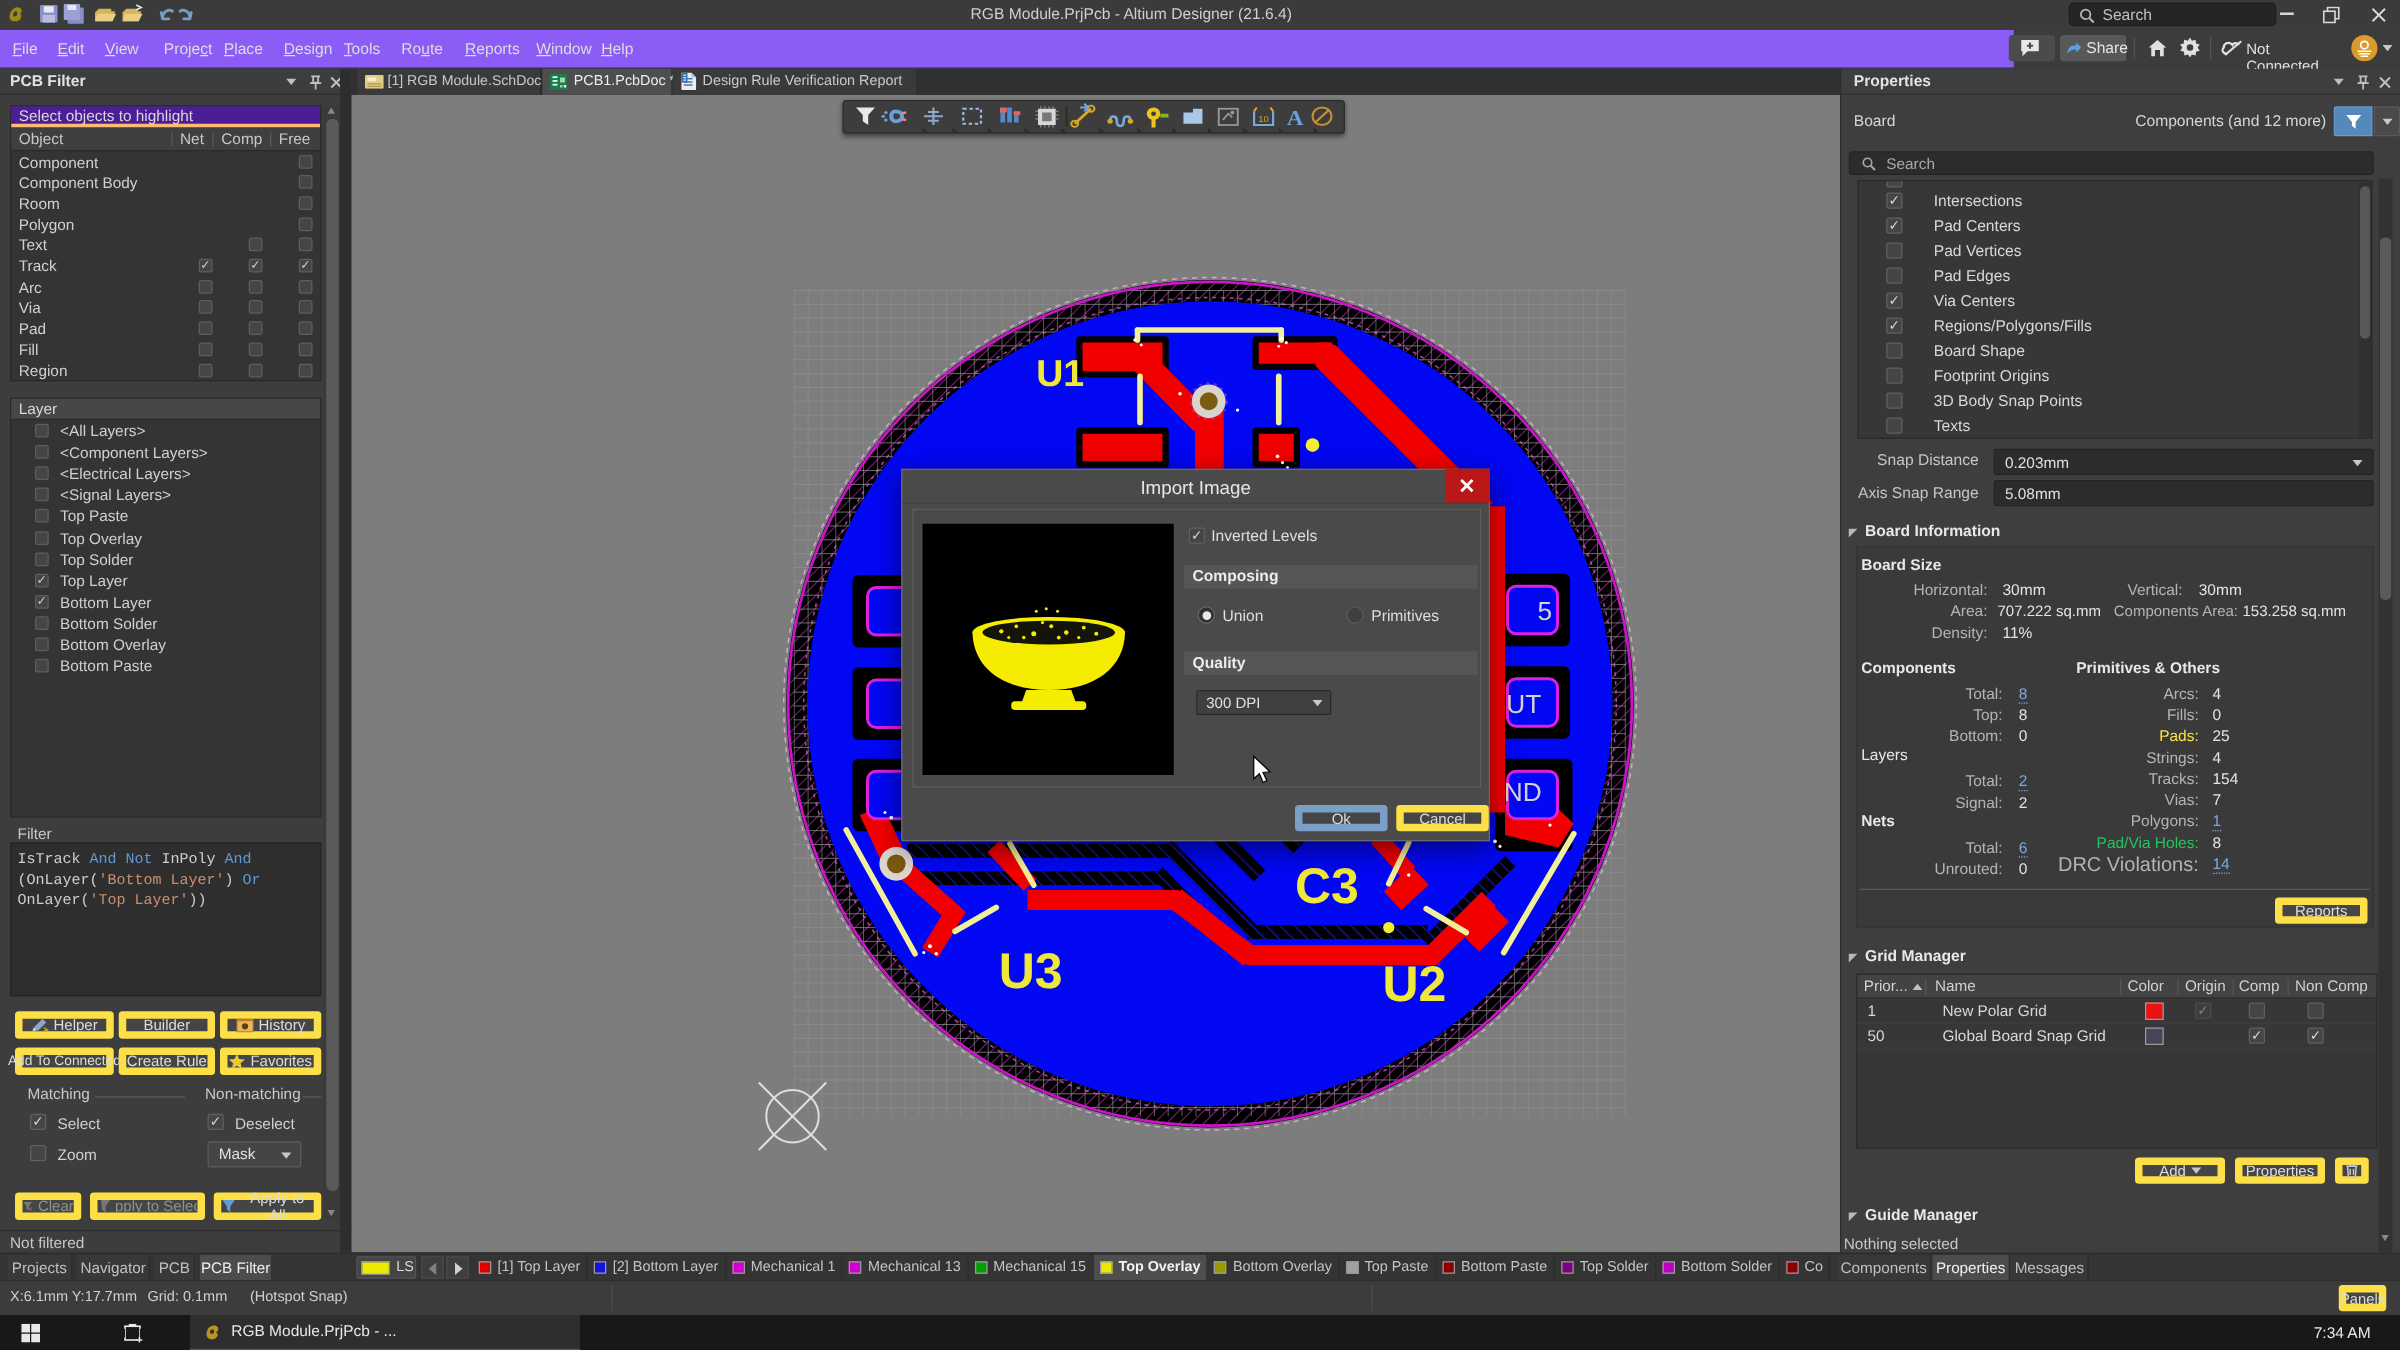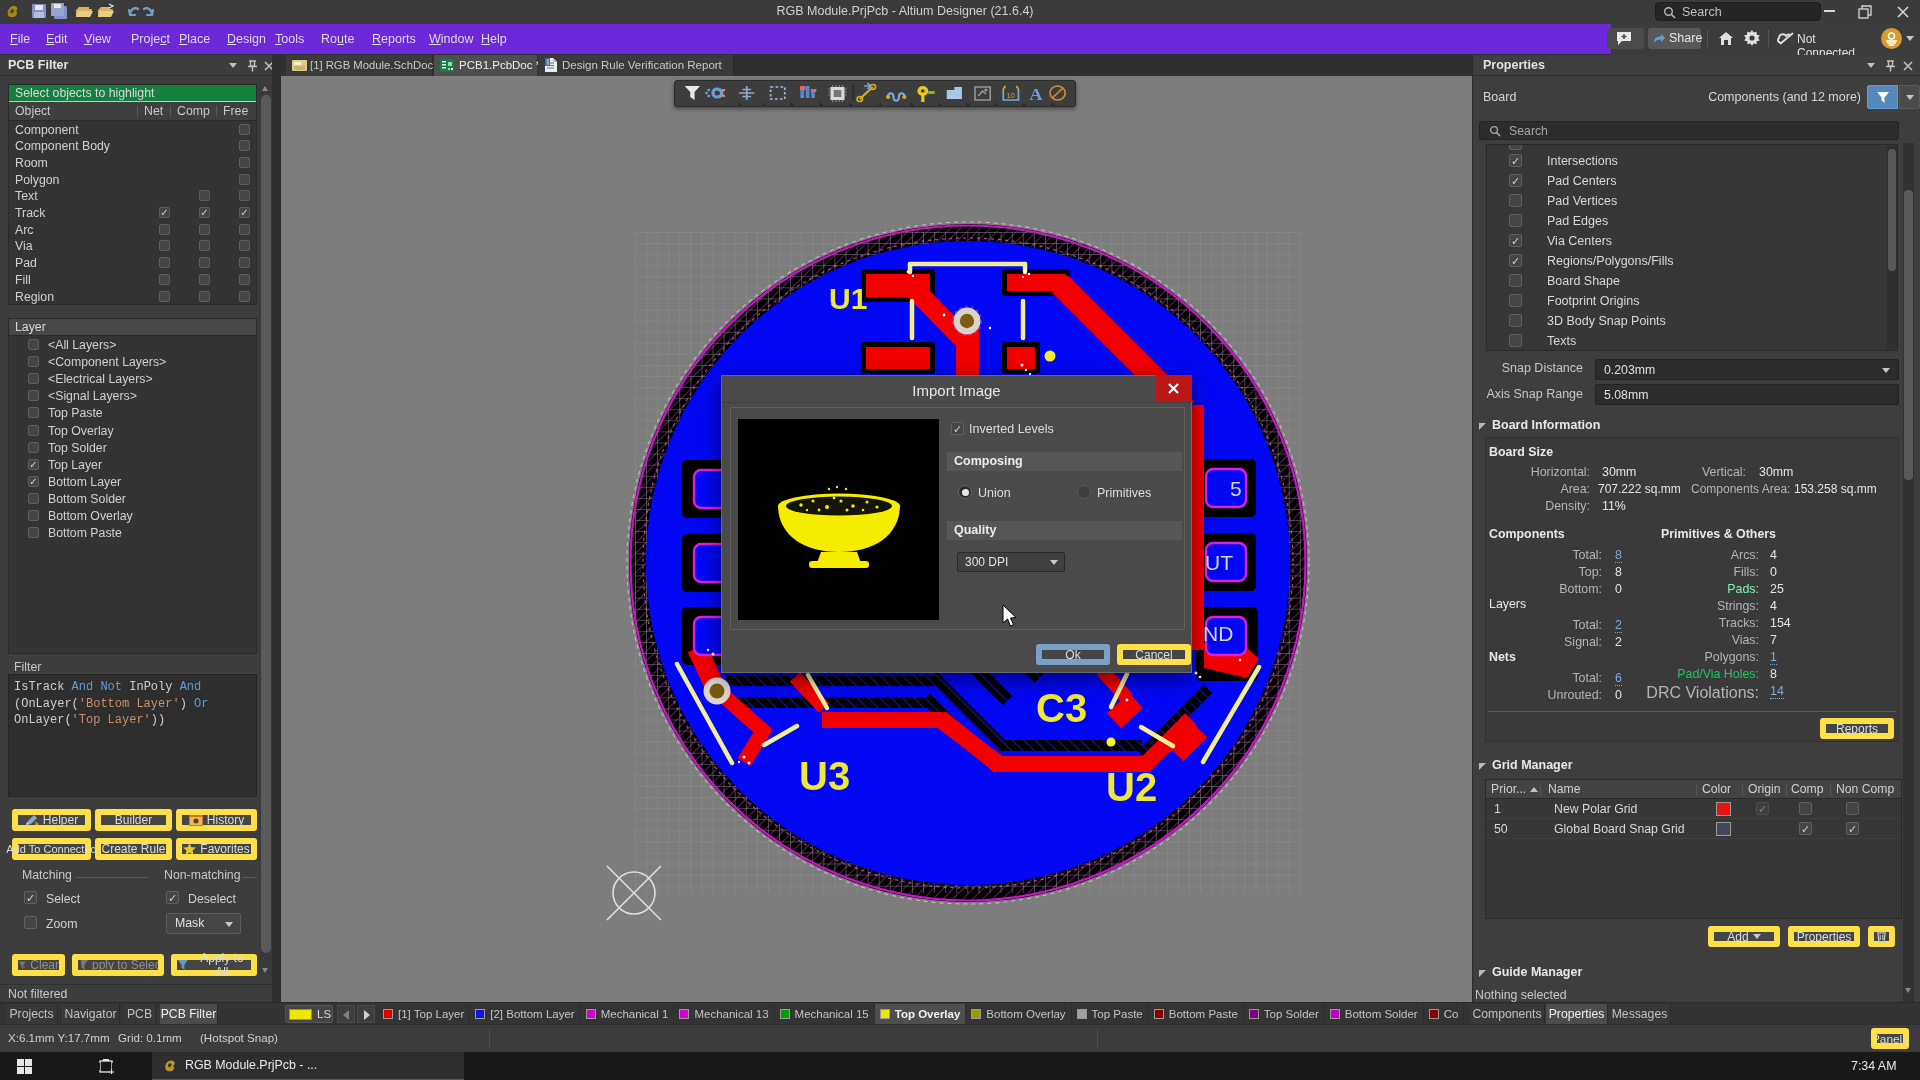--- a/index.html
+++ b/index.html
@@ -43,21 +43,21 @@
  <div class="abs" style="left:1821px;top:0;width:13px;height:22px;border-bottom:2px solid #d8d8d8;width:11px;left:1824px;top:7px;height:5px"></div>
  <svg class="abs" style="left:1858px;top:5px" width="14" height="14" viewBox="0 0 14 14">
       <rect x="1" y="4" width="9" height="9" fill="none" stroke="#d8d8d8" stroke-width="1.3"></rect>
       <path d="M4 4 V1 H13 V10 H10" fill="none" stroke="#d8d8d8" stroke-width="1.3"></path>
     </svg>
  <svg class="abs" style="left:1896px;top:5px" width="14" height="14" viewBox="0 0 14 14">
       <path d="M2 2 L12 12 M12 2 L2 12" stroke="#d8d8d8" stroke-width="1.5"></path>
     </svg>
 </div>
 
-<div class="abs" style="left:0;top:24px;width:1611px;height:31px;background:#6d28d9;border-bottom:1px solid #2e2e2e">
+<div class="abs" style="left:0;top:24px;width:1611px;height:31px;background:#8b5cf6;border-bottom:1px solid #2e2e2e">
  <div class="abs" style="top:8px;left:10px;font-size:12.5px;color:#dcdcdc"><span class="u">F</span>ile</div>
  <div class="abs" style="top:8px;left:46px;font-size:12.5px;color:#dcdcdc"><span class="u">E</span>dit</div>
  <div class="abs" style="top:8px;left:84px;font-size:12.5px;color:#dcdcdc"><span class="u">V</span>iew</div>
  <div class="abs" style="top:8px;left:131px;font-size:12.5px;color:#dcdcdc">Proje<span class="u">c</span>t</div>
  <div class="abs" style="top:8px;left:179px;font-size:12.5px;color:#dcdcdc"><span class="u">P</span>lace</div>
  <div class="abs" style="top:8px;left:227px;font-size:12.5px;color:#dcdcdc"><span class="u">D</span>esign</div>
  <div class="abs" style="top:8px;left:275px;font-size:12.5px;color:#dcdcdc"><span class="u">T</span>ools</div>
  <div class="abs" style="top:8px;left:321px;font-size:12.5px;color:#dcdcdc">Ro<span class="u">u</span>te</div>
  <div class="abs" style="top:8px;left:372px;font-size:12.5px;color:#dcdcdc"><span class="u">R</span>eports</div>
  <div class="abs" style="top:8px;left:429px;font-size:12.5px;color:#dcdcdc"><span class="u">W</span>indow</div>
@@ -137,21 +137,21 @@
 <div class="abs" style="left:8px;top:3px;font-size:12.5px;font-weight:bold;color:#e2e2e2">PCB Filter</div>
 <div class="abs" style="left:229px;top:8px;width:0;height:0;border-left:4.5px solid transparent;border-right:4.5px solid transparent;border-top:5.5px solid #c0c0c0"></div>
 <svg class="abs" style="left:247px;top:5px" width="11" height="12" viewBox="0 0 11 12">
         <path d="M2 1 h7 M3.5 1 v5 h4 v-5 M1 6.5 h9 M5.5 6.5 v5" stroke="#c0c0c0" stroke-width="1.4" fill="none"></path>
       </svg>
 <svg class="abs" style="left:264px;top:6px" width="10" height="10" viewBox="0 0 10 10">
         <path d="M1 1 L9 9 M9 1 L1 9" stroke="#c0c0c0" stroke-width="1.6"></path>
       </svg>
 </div>
 <div class="abs" style="left:8px;top:29px;width:249px;height:221px;background:#343434;border:1px solid #2a2a2a">
-<div class="abs" style="left:0;top:0;width:247px;height:17px;background:#15803d;border-bottom:1px solid #fdba74">
+<div class="abs" style="left:0;top:0;width:247px;height:17px;background:#4c1d95;border-bottom:3px solid #fdba74">
         <span style="position:absolute;left:6px;top:1px;font-size:12.3px;color:#d8d8d8">Select objects to highlight</span>
       </div>
 <div class="abs" style="left:0;top:17px;width:247px;height:19px;background:#3f3f3f;border-bottom:1px solid #2a2a2a">
 <span style="position:absolute;left:6px;top:2px;font-size:12.3px;color:#c8c8c8">Object</span>
 <span style="position:absolute;left:135px;top:2px;font-size:12.3px;color:#c8c8c8">Net</span>
 <span style="position:absolute;left:168px;top:2px;font-size:12.3px;color:#c8c8c8">Comp</span>
 <span style="position:absolute;left:214px;top:2px;font-size:12.3px;color:#c8c8c8">Free</span>
 <span class="abs" style="left:128px;top:4px;width:1px;height:11px;background:#5a5a5a"></span>
 <span class="abs" style="left:161px;top:4px;width:1px;height:11px;background:#5a5a5a"></span>
 <span class="abs" style="left:207px;top:4px;width:1px;height:11px;background:#5a5a5a"></span>
@@ -647,21 +647,21 @@
       <div class="abs" style="left:129px;top:197px;font-size:12.4px;color:#e4e4e4">2</div>
       <div class="abs" style="left:3px;top:212px;font-size:12.4px;font-weight:bold;color:#e8e8e8">Nets</div>
       <div class="abs" style="left:-4px;top:233px;width:120px;text-align:right;font-size:12.4px;color:#b4b4b4">Total:</div>
       <div class="abs" style="left:129px;top:233px;font-size:12.4px;color:#7fa8d9;border-bottom:1px dotted #7fa8d9">6</div>
       <div class="abs" style="left:-4px;top:250px;width:120px;text-align:right;font-size:12.4px;color:#b4b4b4">Unrouted:</div>
       <div class="abs" style="left:129px;top:250px;font-size:12.4px;color:#e4e4e4">0</div>
       <div class="abs" style="left:153px;top:110px;width:120px;text-align:right;font-size:12.4px;color:#b4b4b4">Arcs:</div>
       <div class="abs" style="left:284px;top:110px;font-size:12.4px;color:#e4e4e4">4</div>
       <div class="abs" style="left:153px;top:127px;width:120px;text-align:right;font-size:12.4px;color:#b4b4b4">Fills:</div>
       <div class="abs" style="left:284px;top:127px;font-size:12.4px;color:#e4e4e4">0</div>
-      <div class="abs" style="left:153px;top:144px;width:120px;text-align:right;font-size:12.4px;color:#86efac">Pads:</div>
+      <div class="abs" style="left:153px;top:144px;width:120px;text-align:right;font-size:12.4px;color:#fde047">Pads:</div>
       <div class="abs" style="left:284px;top:144px;font-size:12.4px;color:#e4e4e4">25</div>
       <div class="abs" style="left:153px;top:161px;width:120px;text-align:right;font-size:12.4px;color:#b4b4b4">Strings:</div>
       <div class="abs" style="left:284px;top:161px;font-size:12.4px;color:#e4e4e4">4</div>
       <div class="abs" style="left:153px;top:178px;width:120px;text-align:right;font-size:12.4px;color:#b4b4b4">Tracks:</div>
       <div class="abs" style="left:284px;top:178px;font-size:12.4px;color:#e4e4e4">154</div>
       <div class="abs" style="left:153px;top:195px;width:120px;text-align:right;font-size:12.4px;color:#b4b4b4">Vias:</div>
       <div class="abs" style="left:284px;top:195px;font-size:12.4px;color:#e4e4e4">7</div>
       <div class="abs" style="left:153px;top:212px;width:120px;text-align:right;font-size:12.4px;color:#b4b4b4">Polygons:</div>
       <div class="abs" style="left:284px;top:212px;font-size:12.4px;color:#7fa8d9;border-bottom:1px dotted #7fa8d9">1</div>
       <div class="abs" style="left:153px;top:229px;width:120px;text-align:right;font-size:12.4px;color:#22c55e">Pad/Via Holes:</div>

